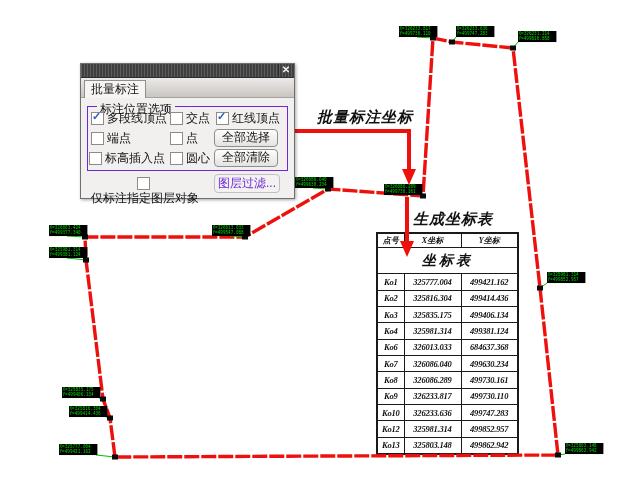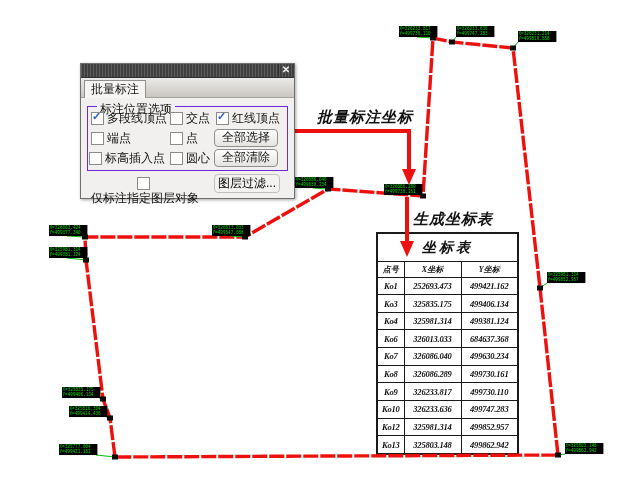--- a/index.html
+++ b/index.html
@@ -43,21 +43,21 @@
             border:1px solid #6d28d9;}
   .group-label{position:absolute;left:9px;top:-6px;background:#f2f0ee;padding:0 3px;}
   .cbx{position:absolute;display:flex;align-items:center;height:13px;}
   .cbx .box{width:11px;height:11px;background:#fff;border:1px solid #8b8b8b;
             margin-right:3px;position:relative;flex:0 0 auto;}
   .cbx .box .mark{position:absolute;left:0px;top:-3px;color:#2b5fc7;font-size:11px;
                   font-weight:bold;}
   .dlg-btn{position:absolute;width:62px;height:16px;text-align:center;line-height:15px;
            background:linear-gradient(#fdfdfd,#e5e3e0);border:1px solid #8e8e8e;
            border-radius:4px;}
-  .dlg-btn.disabled{color:#000000;background:#f3f2f0;border-color:#c0c0c0;}
+  .dlg-btn.disabled{color:#6d28d9;background:#f3f2f0;border-color:#c0c0c0;}
 </style>
 </head>
 <body>
 
 <div class="stage">
 
   <svg id="draw-svg" width="642" height="495">
       <polygon points="115,457 110,418 103,399 86,260 85,237 245,237 328,189 423,196 433,38 452,42 513,48 540,288 558,455" fill="none" stroke="#ee100c" stroke-width="3.4" stroke-dasharray="15 2"></polygon>
       <line x1="96" y1="455" x2="115" y2="457" stroke="#00c000" stroke-width="1"></line>
       <rect x="112" y="454.5" width="6" height="5" fill="#0a0a0a"></rect>
@@ -95,31 +95,36 @@
   <div class="ann-text" style="left:413px;top:210px;">生成坐标表</div>
 
   <table class="coord-table">
     <colgroup>
         <col style="width:27px">
         <col style="width:57px">
         <col style="width:57px">
       </colgroup>
     <tbody>
       <tr>
-          <td colspan="3" class="tbl-title">坐标表</td>
-        </tr>
-      <tr>
         <td class="tbl-head">点号</td>
         <td class="tbl-head">X坐标</td>
         <td class="tbl-head">Y坐标</td>
       </tr>
+      <tr>
+          <td colspan="3" class="tbl-title">坐标表</td>
+        </tr>
     <tr>
           <td class="tbl-cell">Ko1</td>
-          <td class="tbl-cell">252693.473</td>
+          <td class="tbl-cell">325777.004</td>
           <td class="tbl-cell">499421.162</td>
+        </tr>
+        <tr>
+          <td class="tbl-cell">Ko2</td>
+          <td class="tbl-cell">325816.304</td>
+          <td class="tbl-cell">499414.436</td>
         </tr>
         <tr>
           <td class="tbl-cell">Ko3</td>
           <td class="tbl-cell">325835.175</td>
           <td class="tbl-cell">499406.134</td>
         </tr>
         <tr>
           <td class="tbl-cell">Ko4</td>
           <td class="tbl-cell">325981.314</td>
           <td class="tbl-cell">499381.124</td>

